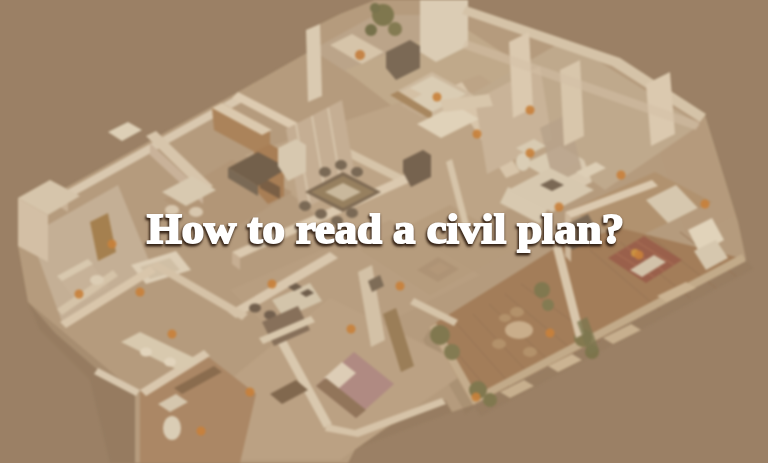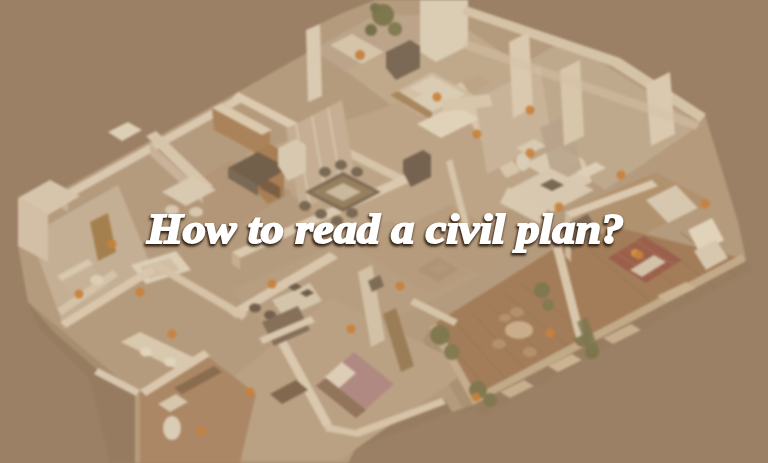--- a/index.html
+++ b/index.html
@@ -1,16 +1,16 @@
 <!DOCTYPE html>
 <html><head>
 <meta charset="utf-8">
 <style>
   html,body{margin:0;padding:0;}
-  #stage{position:relative;width:768px;height:463px;overflow:hidden;background:#9b8065;font-family:"Liberation Serif",serif;font-style:italic;}
+  #stage{position:relative;width:768px;height:463px;overflow:hidden;background:#9b8065;font-family:"Liberation Serif",serif;}
   svg{display:block;}
 </style>
 </head>
 <body>
 <div id="stage">
 <svg width="768" height="463" viewBox="0 0 768 463">
   <rect x="0" y="0" width="768" height="463" fill="#9b8065"></rect>
   <g id="plan" style="filter:blur(1.3px)">
 
     <polygon points="18,246 18,198 50,180 65,188 238,92 312,50 312,28 340,14 375,0 466,0 466,8 620,60 705,115 738,222 746,259 616,330 473,405 452,412 444,400 360,440 348,463 135,463 135,392 100,372 55,333 28,302" fill="#b59b7d"></polygon>

